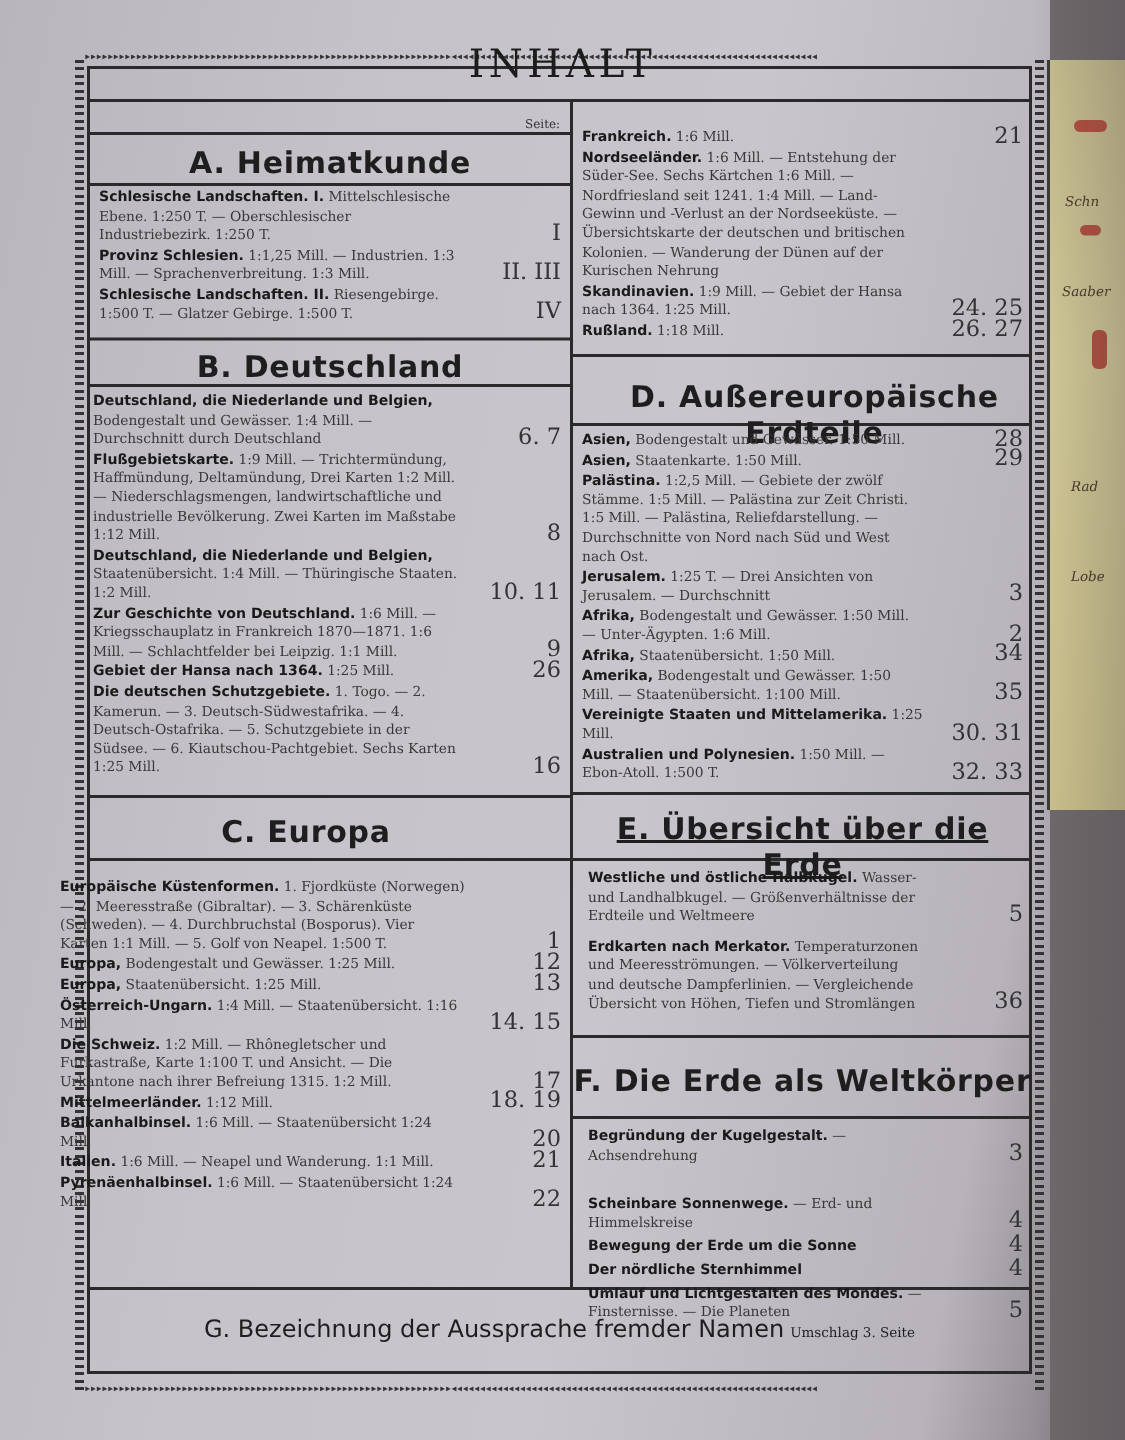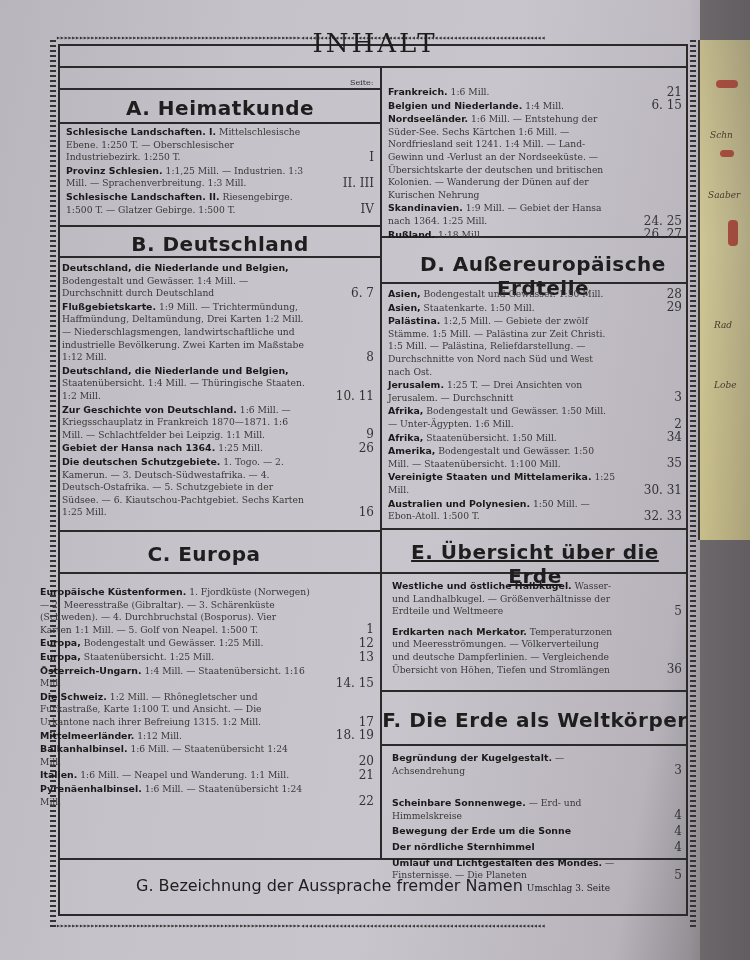--- a/index.html
+++ b/index.html
@@ -40,21 +40,21 @@
   .vline { position:absolute; width:2px; background:#2a2a2a; }
   .seite { position:absolute; font-size:8px; color:#333; }
   .sechead {
     position:absolute; text-align:center; font-family:"DejaVu Sans", sans-serif;
     font-size:20px; font-weight:bold; color:#1e1e1e; letter-spacing:.5px;
   }
   .entries { position:absolute; }
   .entry { position:relative; padding-right:68px; margin-bottom:1px; }
   .entry .txt { font-size:9.2px; line-height:12.6px; color:#3a3838; display:block; }
   .entry .txt b { font-family:"DejaVu Sans", sans-serif; font-weight:bold; color:#1a1a1a; font-size:9.4px; }
-  .entry .pg { position:absolute; right:4px; bottom:0; font-size:12px; color:#333; }
+  .entry .pg { position:absolute; right:4px; bottom:0; font-size:15px; color:#333; }
   .bottom {
     position:absolute; left:60px; top:876px; width:626px; text-align:center;
     font-family:"DejaVu Sans", sans-serif; font-size:16px; color:#1e1e1e;
   }
   .bottom .small { font-family:"DejaVu Serif", serif; font-size:9px; margin-left:4px; }
 </style>
 </head>
 <body>
 
 <div class="page"></div>
@@ -180,24 +180,20 @@
       <span class="pg">22</span>
     </div>
 </div>
 
 <div class="entries" style="left:388px;top:86px;width:298px;">
   <div class="entry">
       <span class="txt"><b>Frankreich.</b> <span>1:6 Mill.</span></span>
       <span class="pg">21</span>
     </div>
   <div class="entry">
-      <span class="txt"><b>Belgien und Niederlande.</b> <span>1:4 Mill.</span></span>
-      <span class="pg">6. 15</span>
-    </div>
-  <div class="entry">
       <span class="txt"><b>Nordseeländer.</b> <span>1:6 Mill. — Entstehung der Süder-See. Sechs Kärtchen 1:6 Mill. — Nordfriesland seit 1241. 1:4 Mill. — Land-Gewinn und -Verlust an der Nordseeküste. — Übersichtskarte der deutschen und britischen Kolonien. — Wanderung der Dünen auf der Kurischen Nehrung</span></span>
       <span class="pg"></span>
     </div>
   <div class="entry">
       <span class="txt"><b>Skandinavien.</b> <span>1:9 Mill. — Gebiet der Hansa nach 1364. 1:25 Mill.</span></span>
       <span class="pg">24. 25</span>
     </div>
   <div class="entry">
       <span class="txt"><b>Rußland.</b> <span>1:18 Mill.</span></span>
       <span class="pg">26. 27</span>

